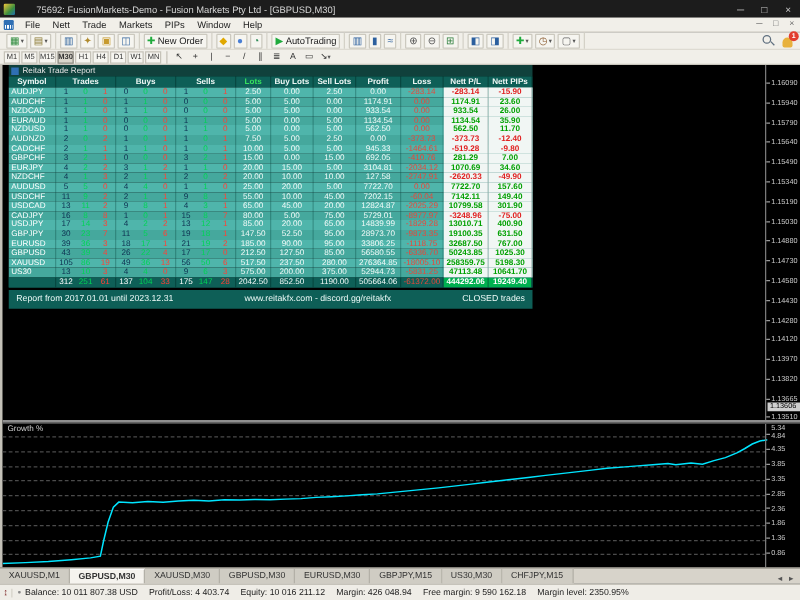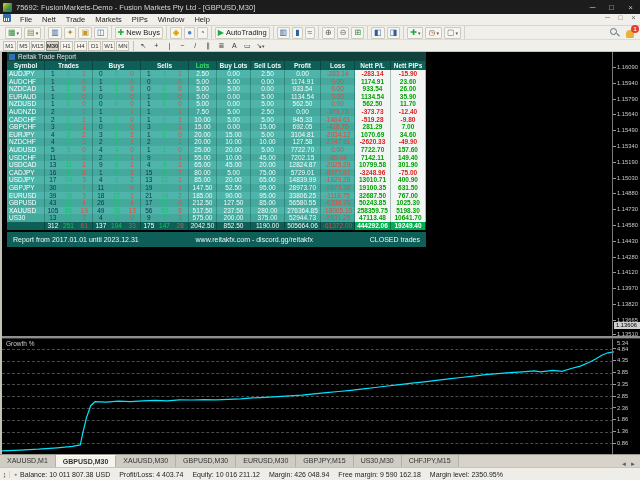--- a/index.html
+++ b/index.html
@@ -5,26 +5,26 @@
   * { margin:0; padding:0; box-sizing:border-box; }
   html,body { width:640px; height:480px; overflow:hidden; background:#000; }
   body { font-family:"Liberation Sans", sans-serif; }
   #screen { position:relative; width:640px; height:480px; background:#000; }
 
   
   .titlebar { position:absolute; left:0; top:0; width:640px; height:14px;
     background:#1c1c1c; color:#d6d6d6; display:flex; align-items:center;
     font-size:7.5px; }
   .app-ico { width:9px; height:9px; margin:0 4px 0 3px; background:linear-gradient(135deg,#f4c73c 0%,#3d8f3d 60%,#1f6fb2 100%); border-radius:1px; }
-  .title-text { flex:1; white-space:nowrap; overflow:hidden; }
+  .title-text { flex:1; white-space:nowrap; overflow:hidden;margin-left:13px; }
   .win-controls { display:flex; }
   .win-controls .wc { width:19px; text-align:center; font-size:8px; color:#c9c9c9; cursor:default; }
 
   .menubar { position:absolute; left:0; top:14px; width:640px; height:12px;
-    background:#f1efe9; border-bottom:1px solid #d8d5cc; display:flex; align-items:flex-start; font-size:7.5px; color:#222; }
+    background:#f1efe9; border-bottom:1px solid #d8d5cc; display:flex; align-items:center; font-size:7.5px; color:#222; }
   .chart-ico { width:8px; height:8px; margin:0 4px 0 3px; background:#2f6fb4; border-radius:1px; position:relative; }
   .chart-ico::after { content:""; position:absolute; left:1px; bottom:1px; width:6px; height:3px;
     background:repeating-linear-gradient(90deg,#fff 0 1px,transparent 1px 2px); }
   .menu-item { padding:0 5px; height:12px; line-height:12px; }
   .menubar .spacer { flex:1; }
   .mini-ctl { width:13px; text-align:center; color:#666; font-size:7px; }
 
   
   .toolbar1 { position:absolute; left:0; top:26px; width:640px; height:14px;
     background:#f1efe9; border-bottom:1px solid #dedbd2; display:flex; align-items:center; padding-left:2px; }
@@ -165,21 +165,21 @@
           <div class="tb-btn">
             <span class="glyph" style="color: rgb(199, 154, 46);">▣</span>
           </div>
           <div class="tb-btn">
             <span class="glyph" style="color: rgb(53, 103, 158);">◫</span>
           </div>
         </div>
         <div class="tb-group">
           <div class="tb-btn">
             <span class="glyph" style="color: rgb(31, 170, 60);">✚</span>
-            <span class="lbl">New Buys</span>
+            <span class="lbl">New Order</span>
           </div>
         </div>
         <div class="tb-group">
           <div class="tb-btn">
             <span class="glyph" style="color: rgb(224, 168, 0);">◆</span>
           </div>
           <div class="tb-btn">
             <span class="glyph" style="color: rgb(74, 127, 212);">●</span>
           </div>
           <div class="tb-btn">

